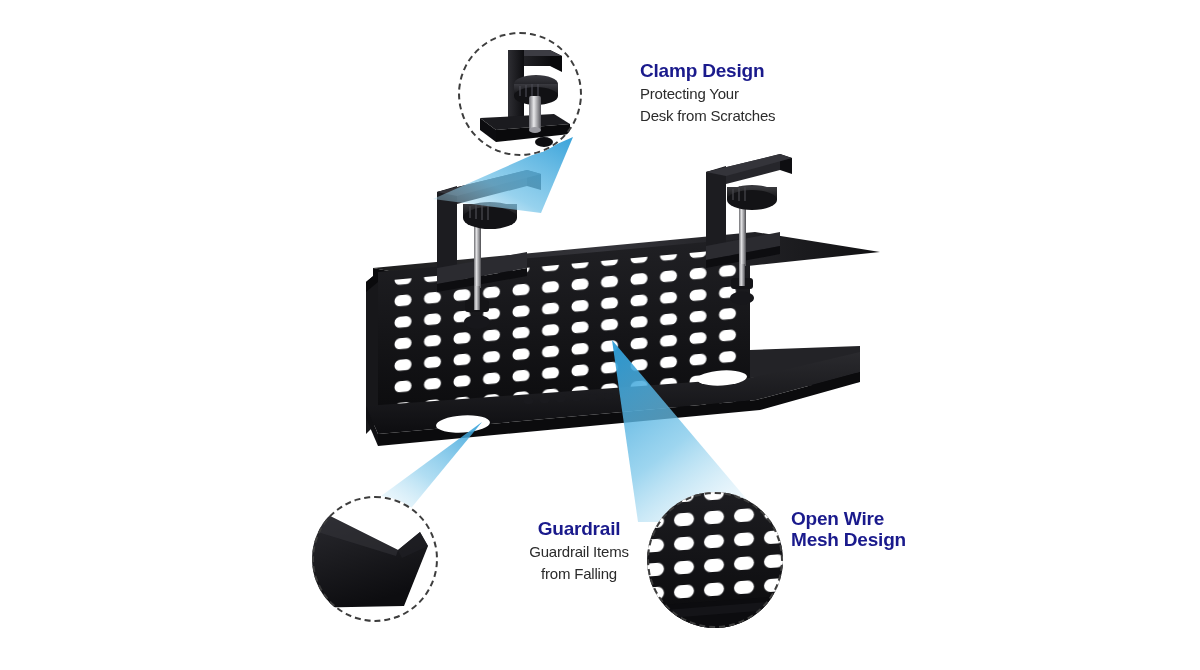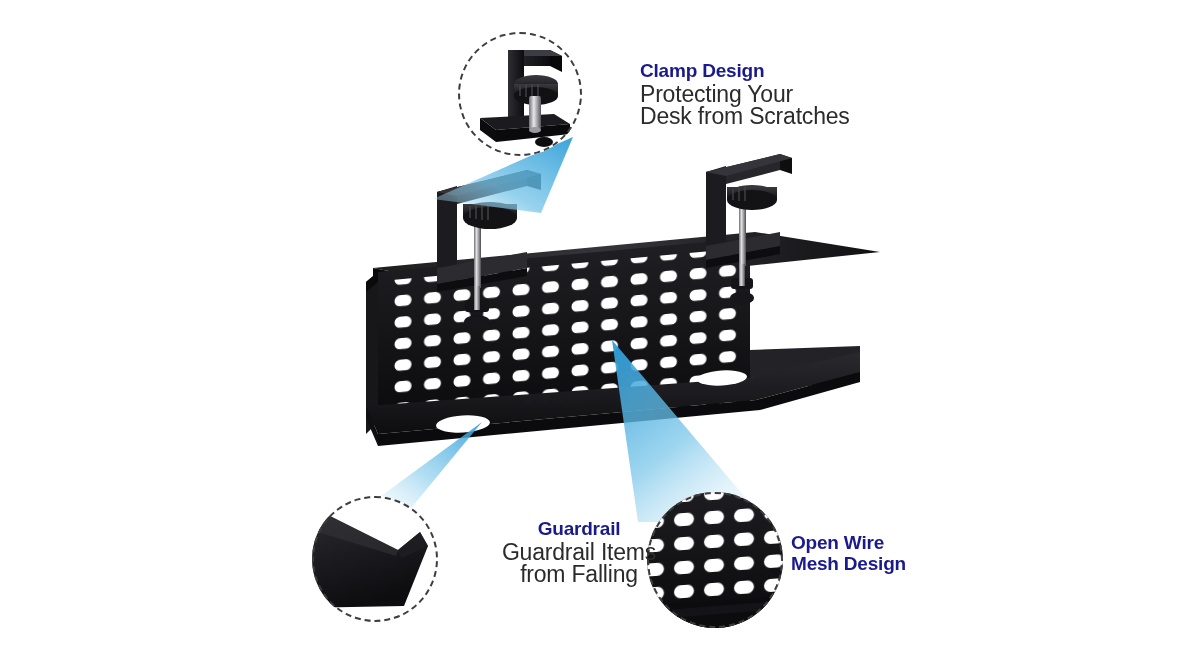--- a/index.html
+++ b/index.html
@@ -25,21 +25,21 @@
   .callout-title {
     color: #1a1a8c;
     font-weight: bold;
     font-size: 19px;
     line-height: 21px;
     letter-spacing: -0.2px;
     white-space: pre-line;
   }
   .callout-body {
     color: #2b2b2b;
-    font-size: 23px;
+    font-size: 15px;
     line-height: 22px;
     letter-spacing: -0.2px;
     white-space: pre-line;
     margin-top: 2px;
   }
 
   
   .circle {
     position: absolute;
     border-radius: 50%;
@@ -322,18 +322,18 @@
     <div class="callout-body">Protecting Your
 Desk from Scratches</div>
   </div>
 
   <div class="callout-text" style="left:459px; top:518px; width:240px;text-align:center;">
     <div class="callout-title">Guardrail</div>
     <div class="callout-body">Guardrail Items
 from Falling</div>
   </div>
 
-  <div class="callout-text" style="left:791px; top:532px; width:240px;">
+  <div class="callout-text" style="left:791px; top:508px; width:240px;">
     <div class="callout-title">Open Wire
 Mesh Design</div>
   </div>
 
 </div>
 
 </body></html>

